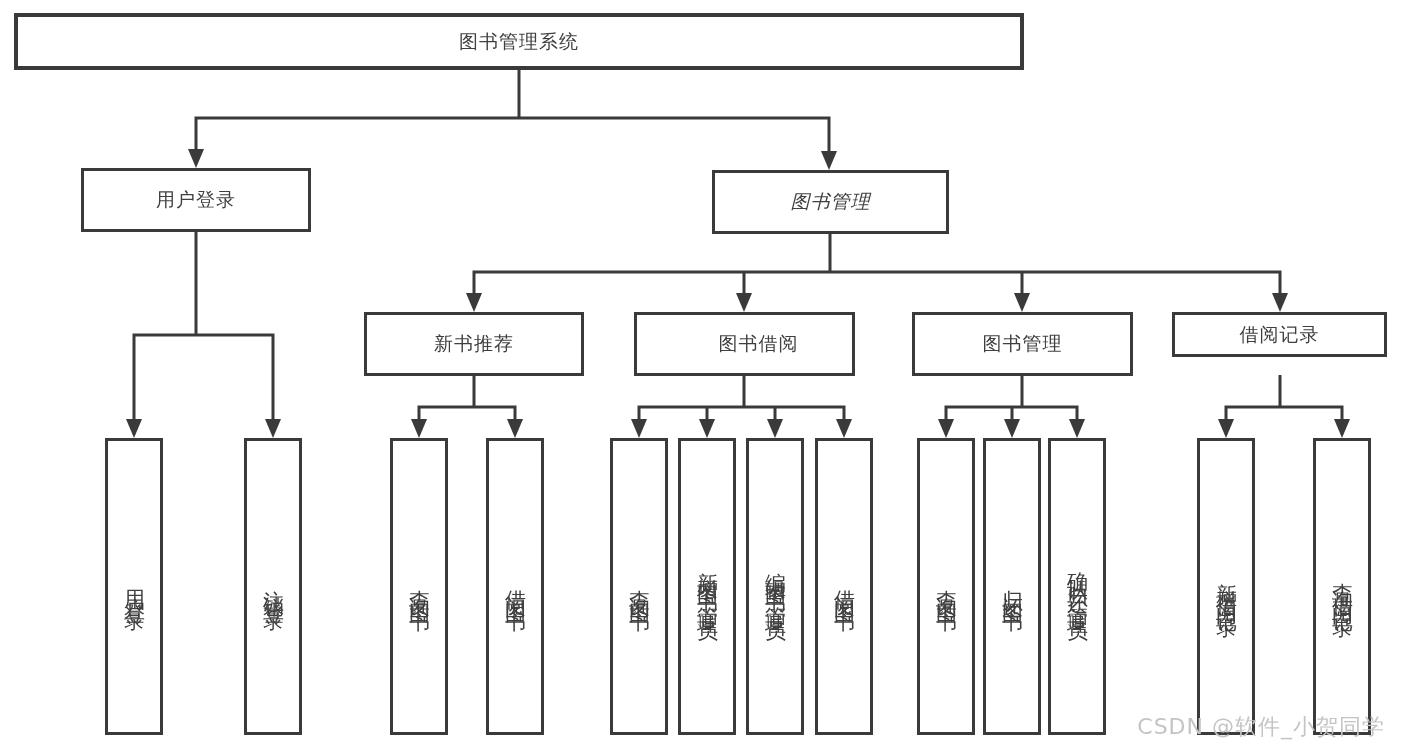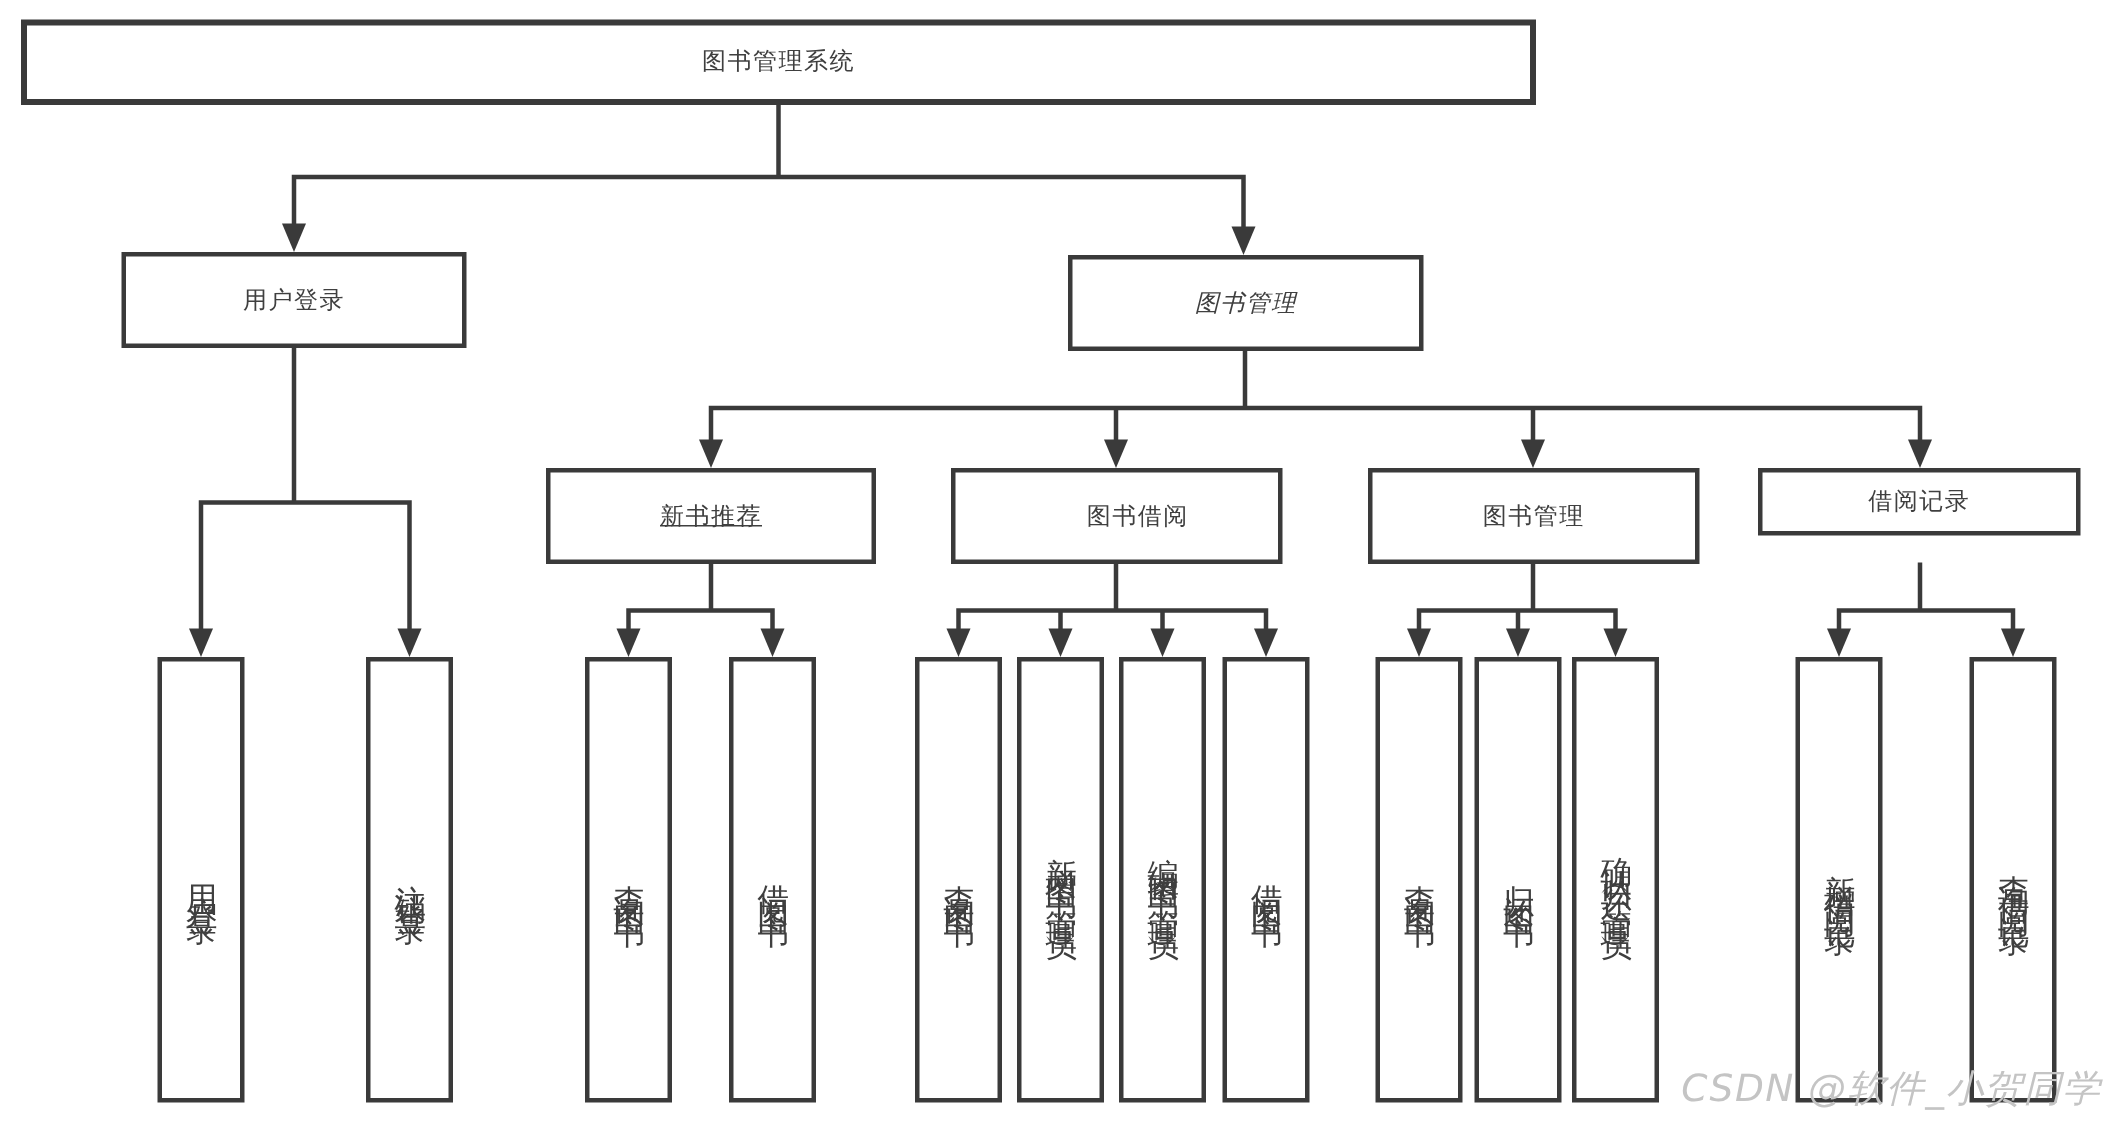--- a/index.html
+++ b/index.html
@@ -28,21 +28,21 @@
   }
   .cfill { fill: var(--line); stroke: none; }
   .node {
     position: absolute;
     border: 3px solid var(--line);
     background: #ffffff;
     display: flex;
     align-items: center;
     justify-content: center;
     color: var(--text);
-    font-size: 16px;
+    font-size: 19px;
     letter-spacing: 1px;
     white-space: nowrap;
   }
   .node.root { border-width: 4px; }
   .leaf {
     position: absolute;
     top: 438px;
     width: 58px; height: 297px;
     border: 3px solid var(--line);
     background: #ffffff;
@@ -51,27 +51,26 @@
     justify-content: center;
     writing-mode: vertical-rl;
     text-orientation: mixed;
     font-size: 21px;
     letter-spacing: 7px;
     color: var(--text);
     line-height: 1;
   }
   .watermark {
     position: absolute;
-    right: 4px;
+    right: 20px;
     bottom: 5px;
-    font-size: 25px;
+    font-size: 22px;
     letter-spacing: 1px;
     color: var(--watermark);
     white-space: nowrap;
-    font-style: italic;
   }
 </style>
 </head>
 <body>
 
 <div class="canvas">
 
   <svg class="svg-layer" width="1405" height="747" viewBox="0 0 1405 747">
 
     <g>
@@ -120,21 +119,21 @@
       <polygon class="cfill" points="1218,419 1234,419 1226,438"></polygon>
       <polygon class="cfill" points="1334,419 1350,419 1342,438"></polygon>
     </g>
   </svg>
 
   <div class="node root" style="left:14px; top:13px; width:1010px; height:57px;">图书管理系统</div>
 
   <div class="node" style="left:81px; top:168px; width:230px; height:64px;">用户登录</div>
   <div class="node" style="left:712px; top:170px; width:237px; height:64px;font-style:italic;">图书管理</div>
 
-  <div class="node" style="left:364px; top:312px; width:220px; height:64px;text-decoration:underline;">新书推荐</div>
+  <div class="node" style="left:364px; top:312px; width:220px; height:64px;">新书推荐</div>
   <div class="node" style="left:634px; top:312px; width:221px; height:64px;padding-left:28px;">图书借阅</div>
   <div class="node" style="left:912px; top:312px; width:221px; height:64px;">图书管理</div>
   <div class="node" style="left:1172px; top:312px; width:215px; height:45px;">借阅记录</div>
 
   <div class="leaf" style="left:105px;">用户登录</div>
   <div class="leaf" style="left:244px;">注销登录</div>
 
   <div class="leaf" style="left:390px;">查询图书</div>
   <div class="leaf" style="left:486px;">借阅图书</div>
 

